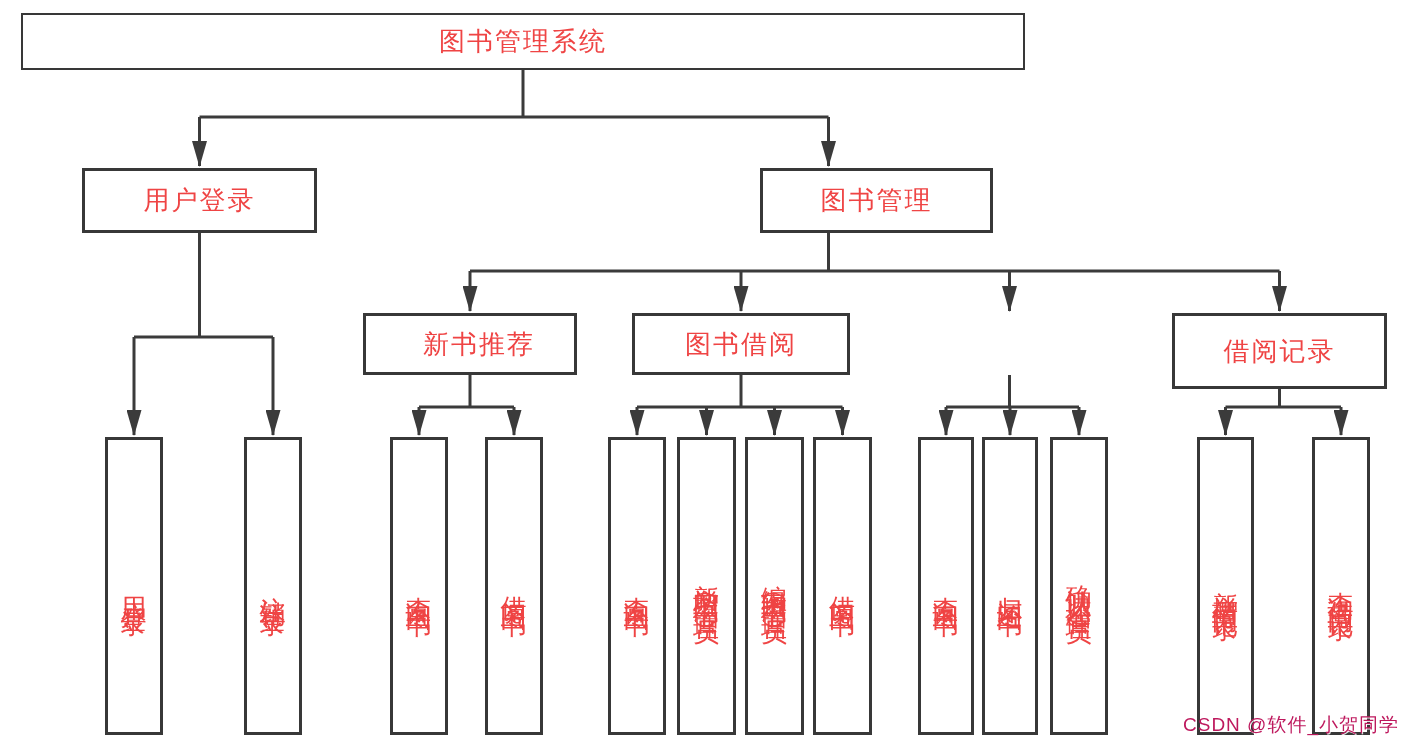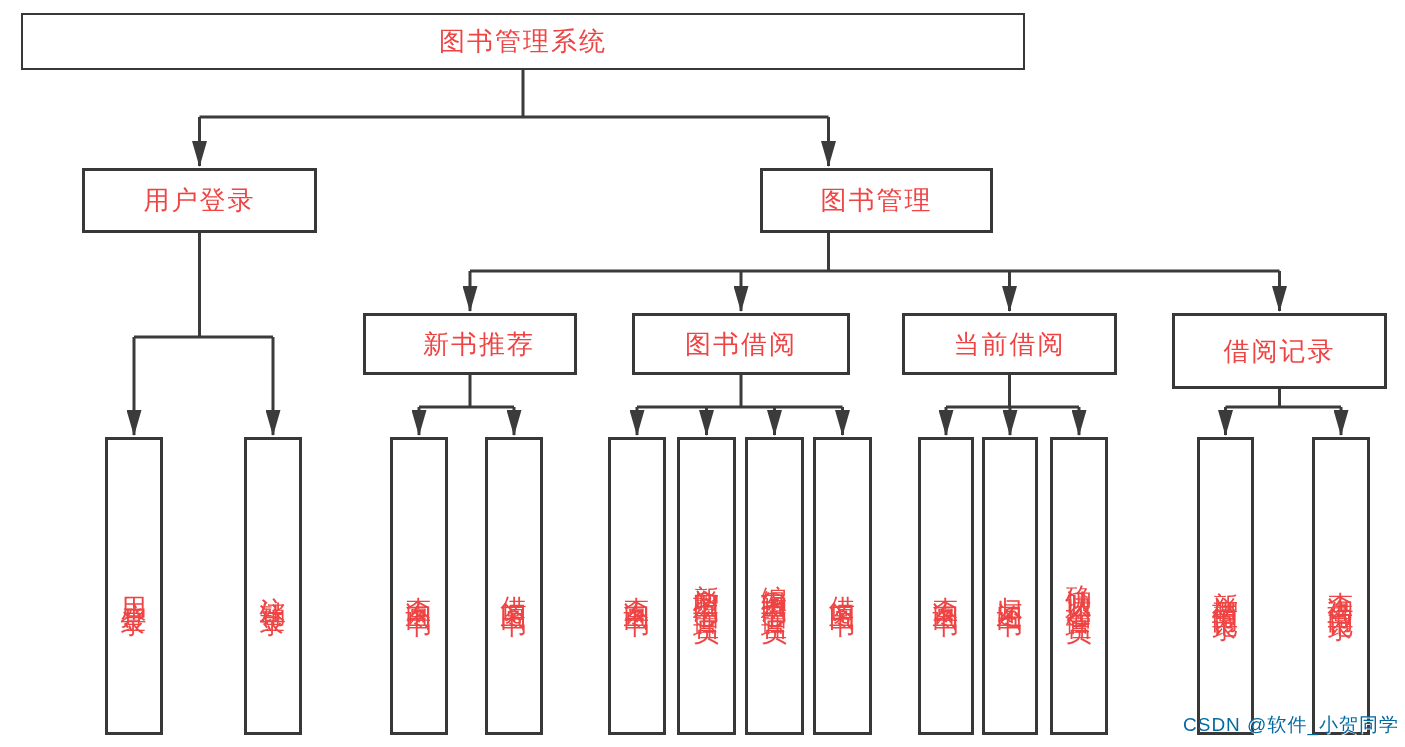--- a/index.html
+++ b/index.html
@@ -41,21 +41,21 @@
     font-size: 26px;
     white-space: nowrap;
   }
   .watermark {
     position: absolute;
     left: 1183px;
     top: 712px;
     width: 212px;
     font-size: 19px;
     letter-spacing: 1px;
-    color: #0369a1;
+    color: #be185d;
     text-shadow: 1px 1px 0 rgba(255,255,255,0.85);
     white-space: nowrap;
   }
 
   
   .n-root          { left: 21px;   top: 13px;  width: 1004px; height: 57px; }
   .n-user-login    { left: 82px;   top: 168px; width: 235px;  height: 65px; }
   .n-book-mgmt     { left: 712px;  top: 168px; width: 233px;  height: 65px; margin-left: 48px; }
   .n-new-book      { left: 363px;  top: 313px; width: 214px;  height: 62px; padding-left: 18px; }
   .n-book-borrow   { left: 632px;  top: 313px; width: 218px;  height: 62px; text-align: center; }
@@ -153,23 +153,20 @@
   <div class="node n-book-mgmt">
     <span>图书管理</span>
   </div>
 
   <div class="node n-new-book">
     <span>新书推荐</span>
   </div>
   <div class="node n-book-borrow">
     <span>图书借阅</span>
   </div>
-  <div class="node n-cur-borrow">
-    <span>当前借阅</span>
-  </div>
   <div class="node n-borrow-rec">
     <span>借阅记录</span>
   </div>
 
   <div class="node vbox n-ul-login">
     <span class="vlabel">用户登录</span>
   </div>
   <div class="node vbox n-ul-logout">
     <span class="vlabel">注销登录</span>
   </div>

